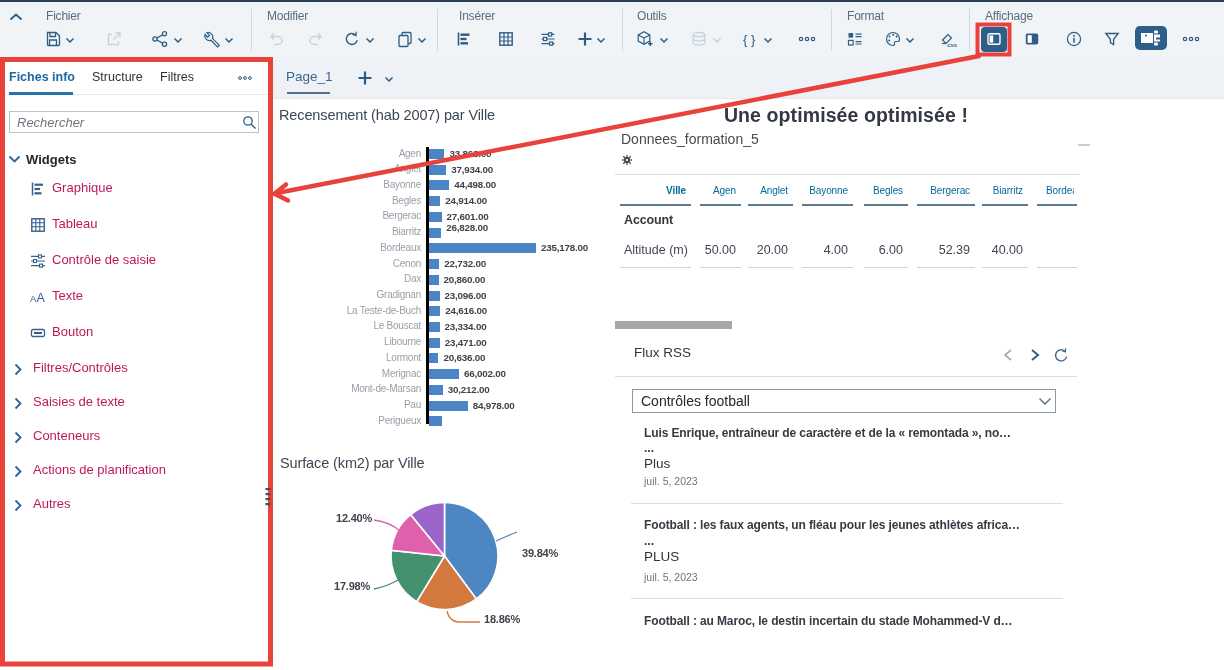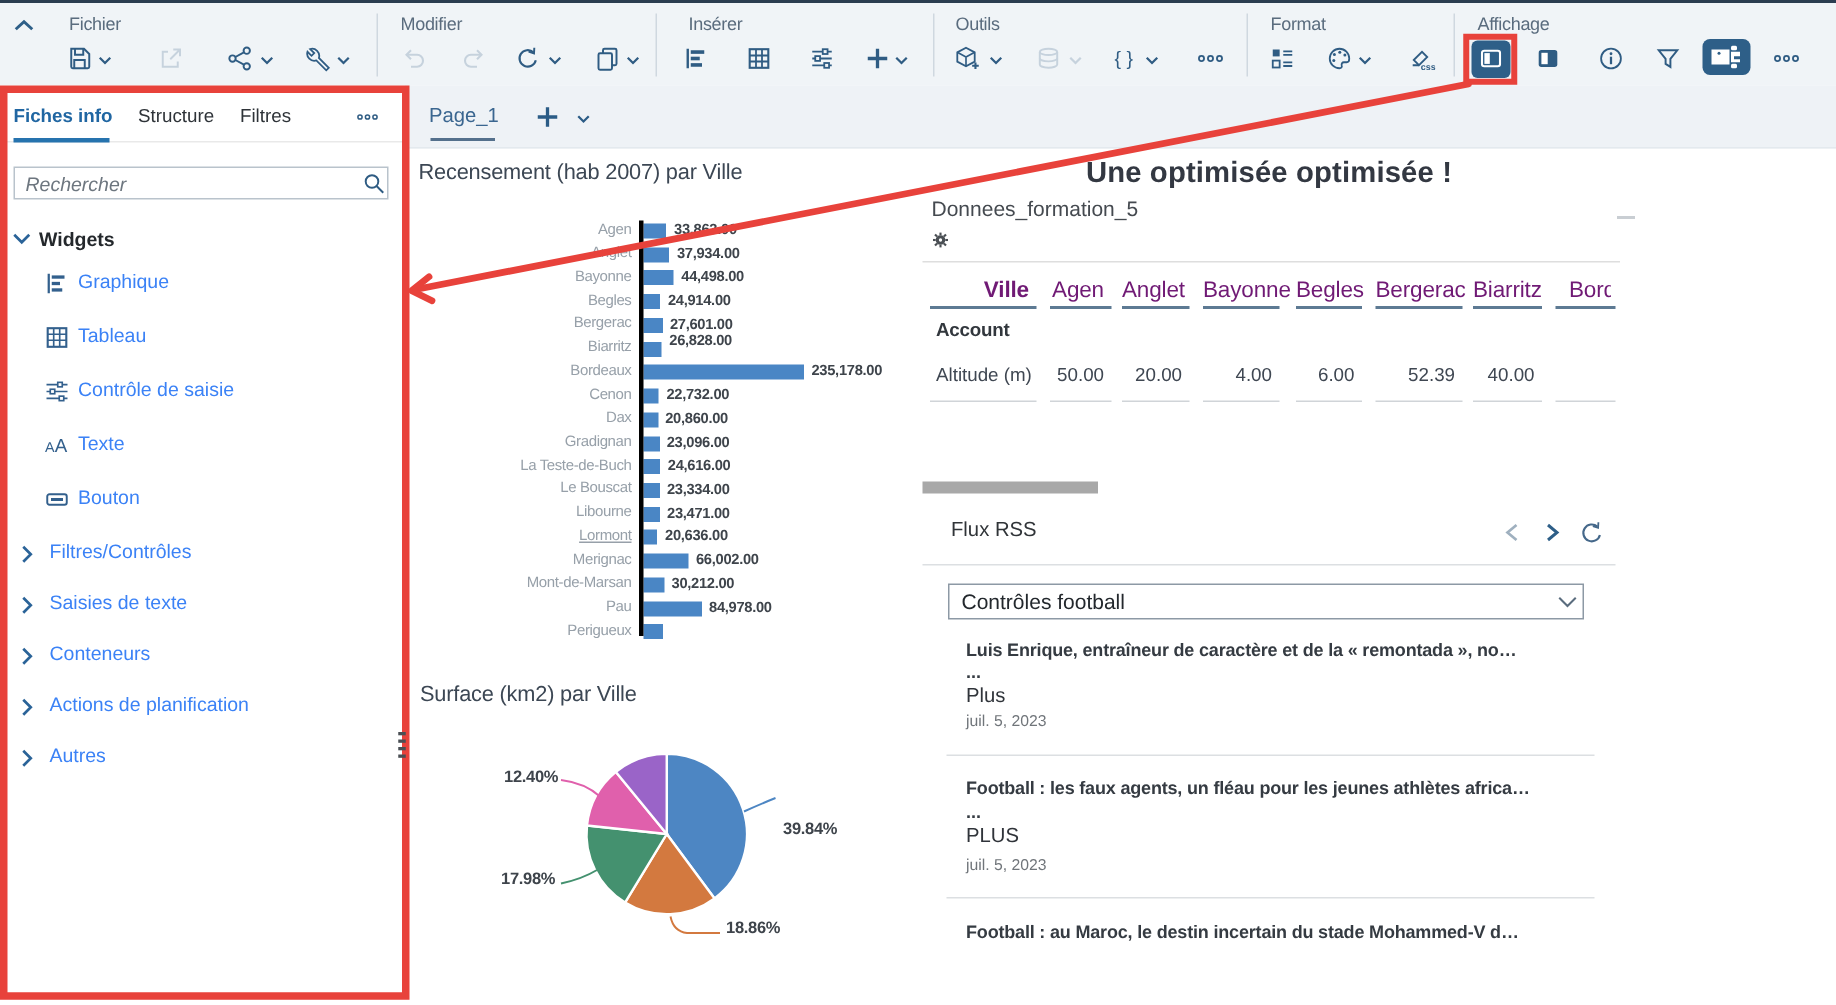--- a/index.html
+++ b/index.html
@@ -18,30 +18,30 @@
 #page1 { position:absolute; left:286px; top:69px; font-size:13.5px; color:#3a6690; }
 #page1u { position:absolute; left:287px; top:92px; width:43px; height:2px; background:#54708c; }
 
 
 #panel { left:0px; top:57px; width:270px; height:613px; background:#fff; }
 .tab { position:absolute; top:70px; font-size:12.5px; color:#2e3338; }
 #tabline { position:absolute; left:0px; top:94px; width:270px; height:1px; background:#e9e9e9; }
 #tabactiveu { position:absolute; left:9px; top:92px; width:64px; height:3px; background:#2673ae; }
 #search { position:absolute; left:9px; top:111px; width:250px; height:22px; border:1px solid #b9c3cc; background:#fff; }
 #search span { position:absolute; left:7px; top:3px; font-size:13px; font-style:italic; color:#6d767f; }
-.titem { position:absolute; font-size:13px; color:#3b82f6; }
+.titem { position:absolute; font-size:13px; color:#be185d; }
 
 
 .wtitle { position:absolute; font-size:14.5px; letter-spacing:-0.12px; color:#3c4754; }
 .catlab { position:absolute; font-size:10px; letter-spacing:-0.25px; color:#97a0a9; text-align:right; width:140px; }
 .bar { position:absolute; height:10px; background:#4a86c5; }
 .vallab { position:absolute; font-size:9.8px; letter-spacing:-0.2px; font-weight:bold; color:#3e444b; white-space:nowrap; }
 
 
-.th { position:absolute; font-size:15px; letter-spacing:-0.1px; color:#701a75; top:185px; text-align:right; }
+.th { position:absolute; font-size:10px; letter-spacing:-0.1px; color:#0369a1; top:185px; text-align:right; }
 .thu { position:absolute; top:204px; height:2px; background:#5d7a93; }
 .tdu { position:absolute; top:267px; height:1px; background:#d0d4d8; }
 .tval { position:absolute; font-size:12.5px; color:#3f4752; top:243px; text-align:right; }
 
 
 .news-h { position:absolute; font-size:12px; letter-spacing:-0.12px; font-weight:bold; color:#353b42; white-space:nowrap; }
 .news-dots { position:absolute; font-size:12px; font-weight:bold; color:#353b42; }
 .news-plus { position:absolute; font-size:13.5px; color:#30343a; }
 .news-date { position:absolute; font-size:10.5px; color:#70757a; }
 .hdiv { position:absolute; height:1px; background:#dcdfe2; }
@@ -256,21 +256,21 @@
 <div class="vallab" style="left:444.5px;top:289.5px;">23,096.00</div>
 <div class="catlab" style="left:281px;top:304.7px;">La Teste-de-Buch</div>
 <div class="bar" style="left:429px;top:306.2px;width:11.2px;"></div>
 <div class="vallab" style="left:445.2px;top:305.2px;">24,616.00</div>
 <div class="catlab" style="left:281px;top:320.4px;">Le Bouscat</div>
 <div class="bar" style="left:429px;top:321.9px;width:10.6px;"></div>
 <div class="vallab" style="left:444.6px;top:320.9px;">23,334.00</div>
 <div class="catlab" style="left:281px;top:336.1px;">Libourne</div>
 <div class="bar" style="left:429px;top:337.6px;width:10.7px;"></div>
 <div class="vallab" style="left:444.7px;top:336.6px;">23,471.00</div>
-<div class="catlab" style="left:281px;top:351.9px;text-decoration:underline;">Lormont</div>
+<div class="catlab" style="left:281px;top:351.9px;">Lormont</div>
 <div class="bar" style="left:429px;top:353.4px;width:9.4px;"></div>
 <div class="vallab" style="left:443.4px;top:352.4px;">20,636.00</div>
 <div class="catlab" style="left:281px;top:367.6px;">Merignac</div>
 <div class="bar" style="left:429px;top:369.1px;width:30.0px;"></div>
 <div class="vallab" style="left:464.0px;top:368.1px;">66,002.00</div>
 <div class="catlab" style="left:281px;top:383.3px;">Mont-de-Marsan</div>
 <div class="bar" style="left:429px;top:384.8px;width:13.7px;"></div>
 <div class="vallab" style="left:447.7px;top:383.8px;">30,212.00</div>
 <div class="catlab" style="left:281px;top:399.0px;">Pau</div>
 <div class="bar" style="left:429px;top:400.5px;width:38.7px;"></div>

